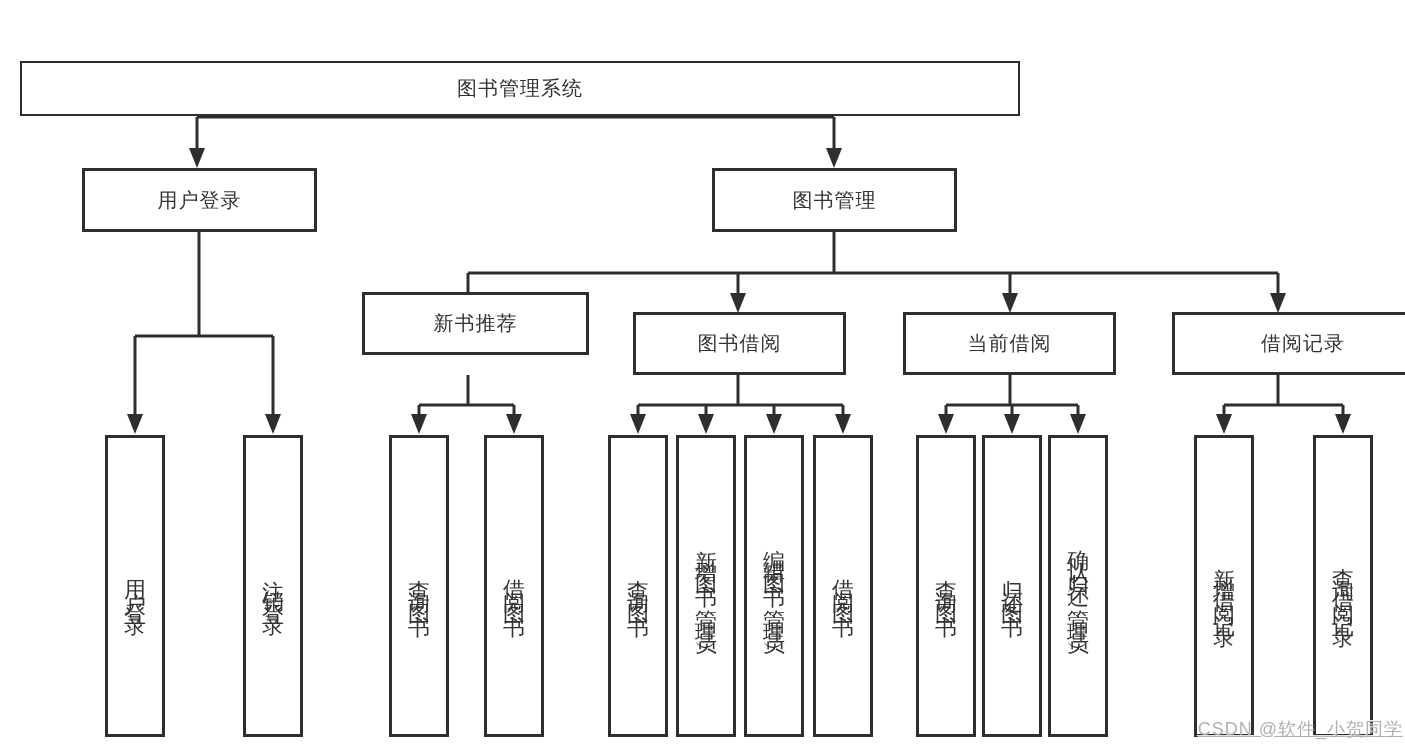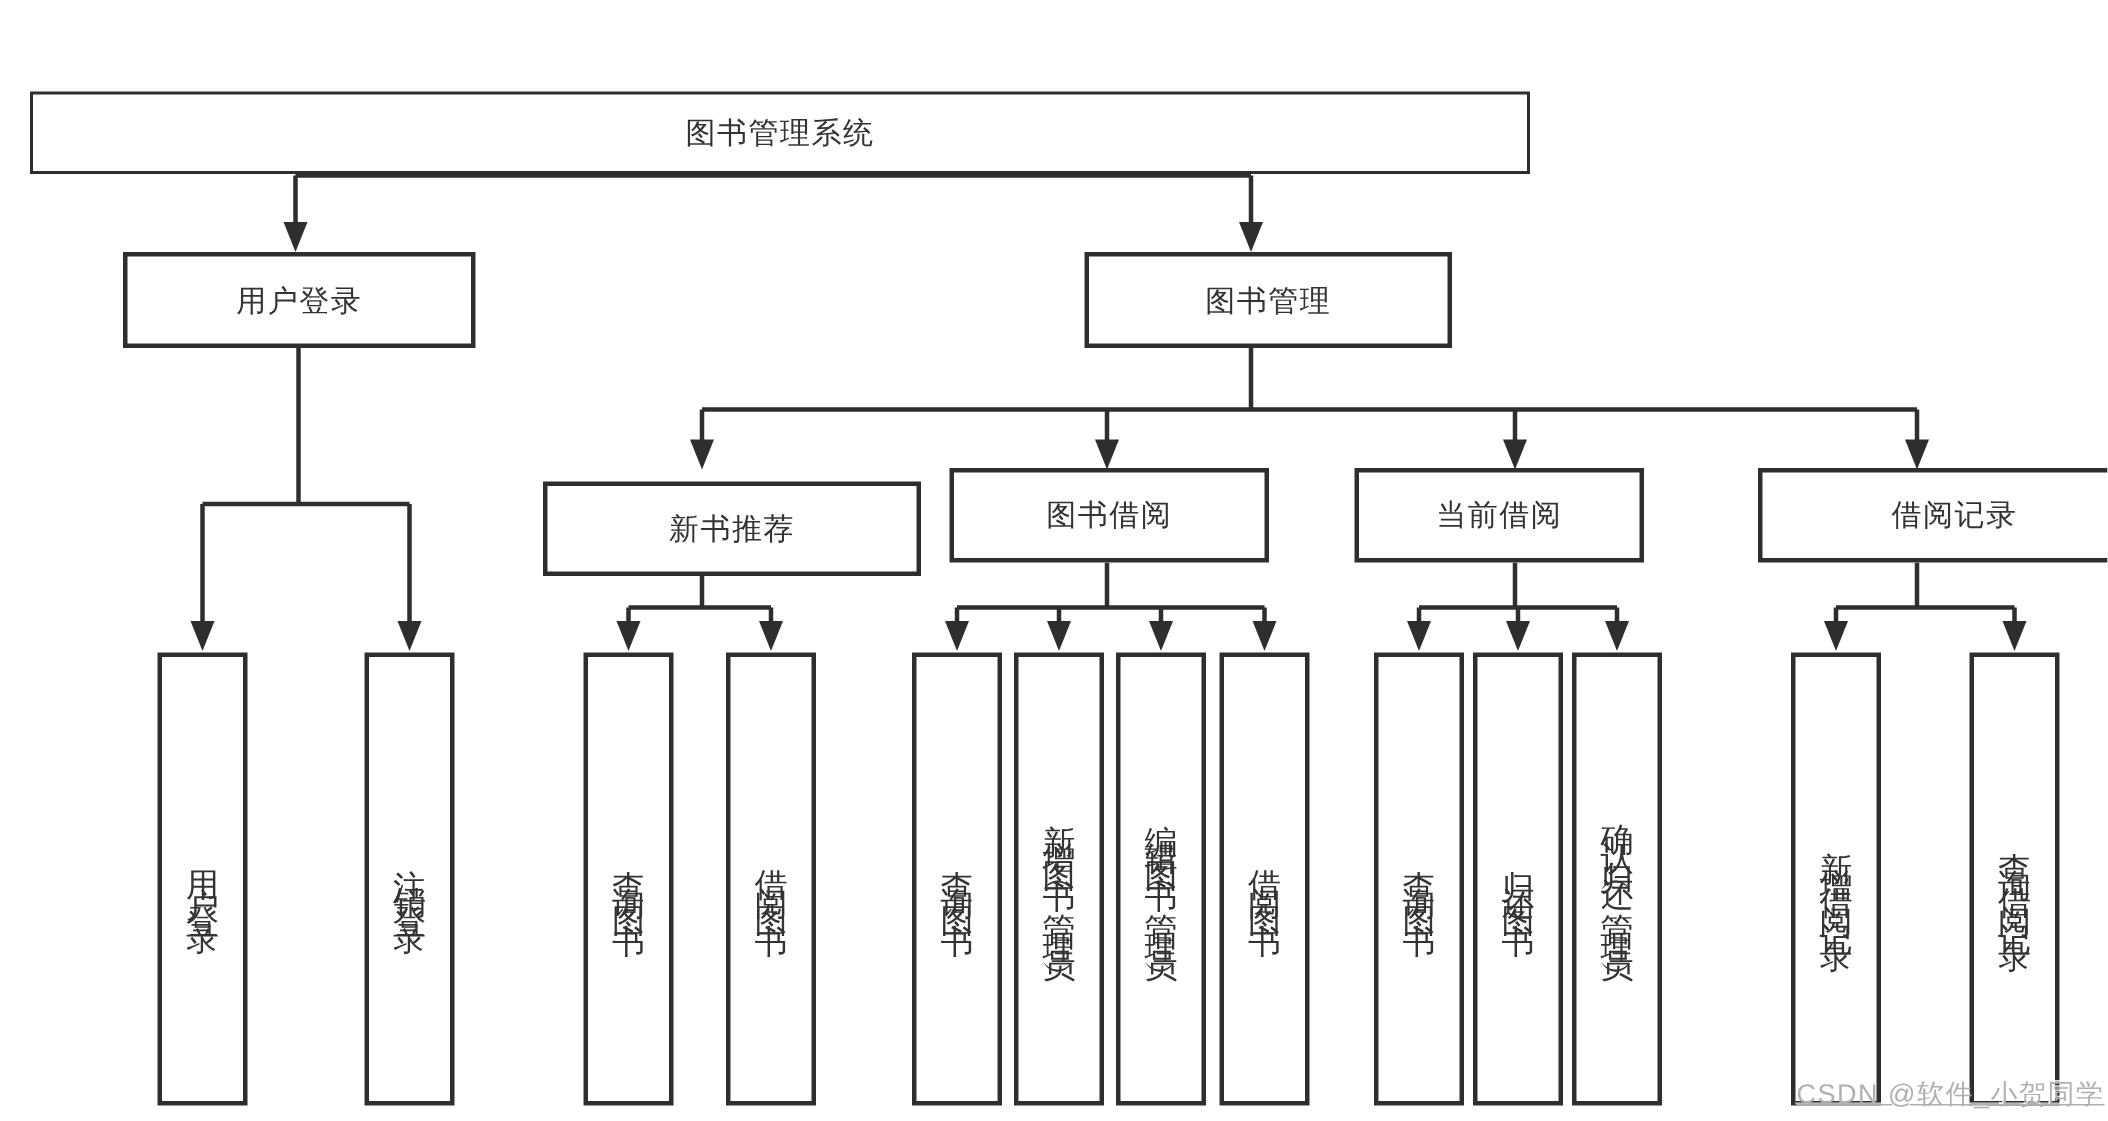--- a/index.html
+++ b/index.html
@@ -100,31 +100,31 @@
     <polygon points="1335,414 1351,414 1343,434"></polygon>
   </svg>
 
   <div class="hnode root" style="left:20px;top:13px;width:1000px;height:55px;margin-top:48px;">
     <span>图书管理系统</span>
   </div>
 
   <div class="hnode" style="left:82px;top:168px;width:235px;height:64px;">
     <span>用户登录</span>
   </div>
-  <div class="hnode" style="left:712px;top:168px;width:245px;height:64px;margin-left:11px;">
+  <div class="hnode" style="left:712px;top:168px;width:245px;height:64px;">
     <span>图书管理</span>
   </div>
 
-  <div class="hnode" style="left:362px;top:321px;width:252px;height:63px;">
+  <div class="hnode" style="left:362px;top:292px;width:227px;height:63px;">
     <span>新书推荐</span>
   </div>
   <div class="hnode" style="left:633px;top:312px;width:213px;height:63px;">
     <span>图书借阅</span>
   </div>
-  <div class="hnode" style="left:903px;top:312px;width:193px;height:63px;">
+  <div class="hnode" style="left:903px;top:312px;width:213px;height:63px;">
     <span>当前借阅</span>
   </div>
   <div class="hnode" style="left:1172px;top:312px;width:262px;height:63px;">
     <span>借阅记录</span>
   </div>
 
   <div class="vnode" style="left:105px;">
     <span class="vtext">用户登录</span>
   </div>
   <div class="vnode" style="left:243px;">

